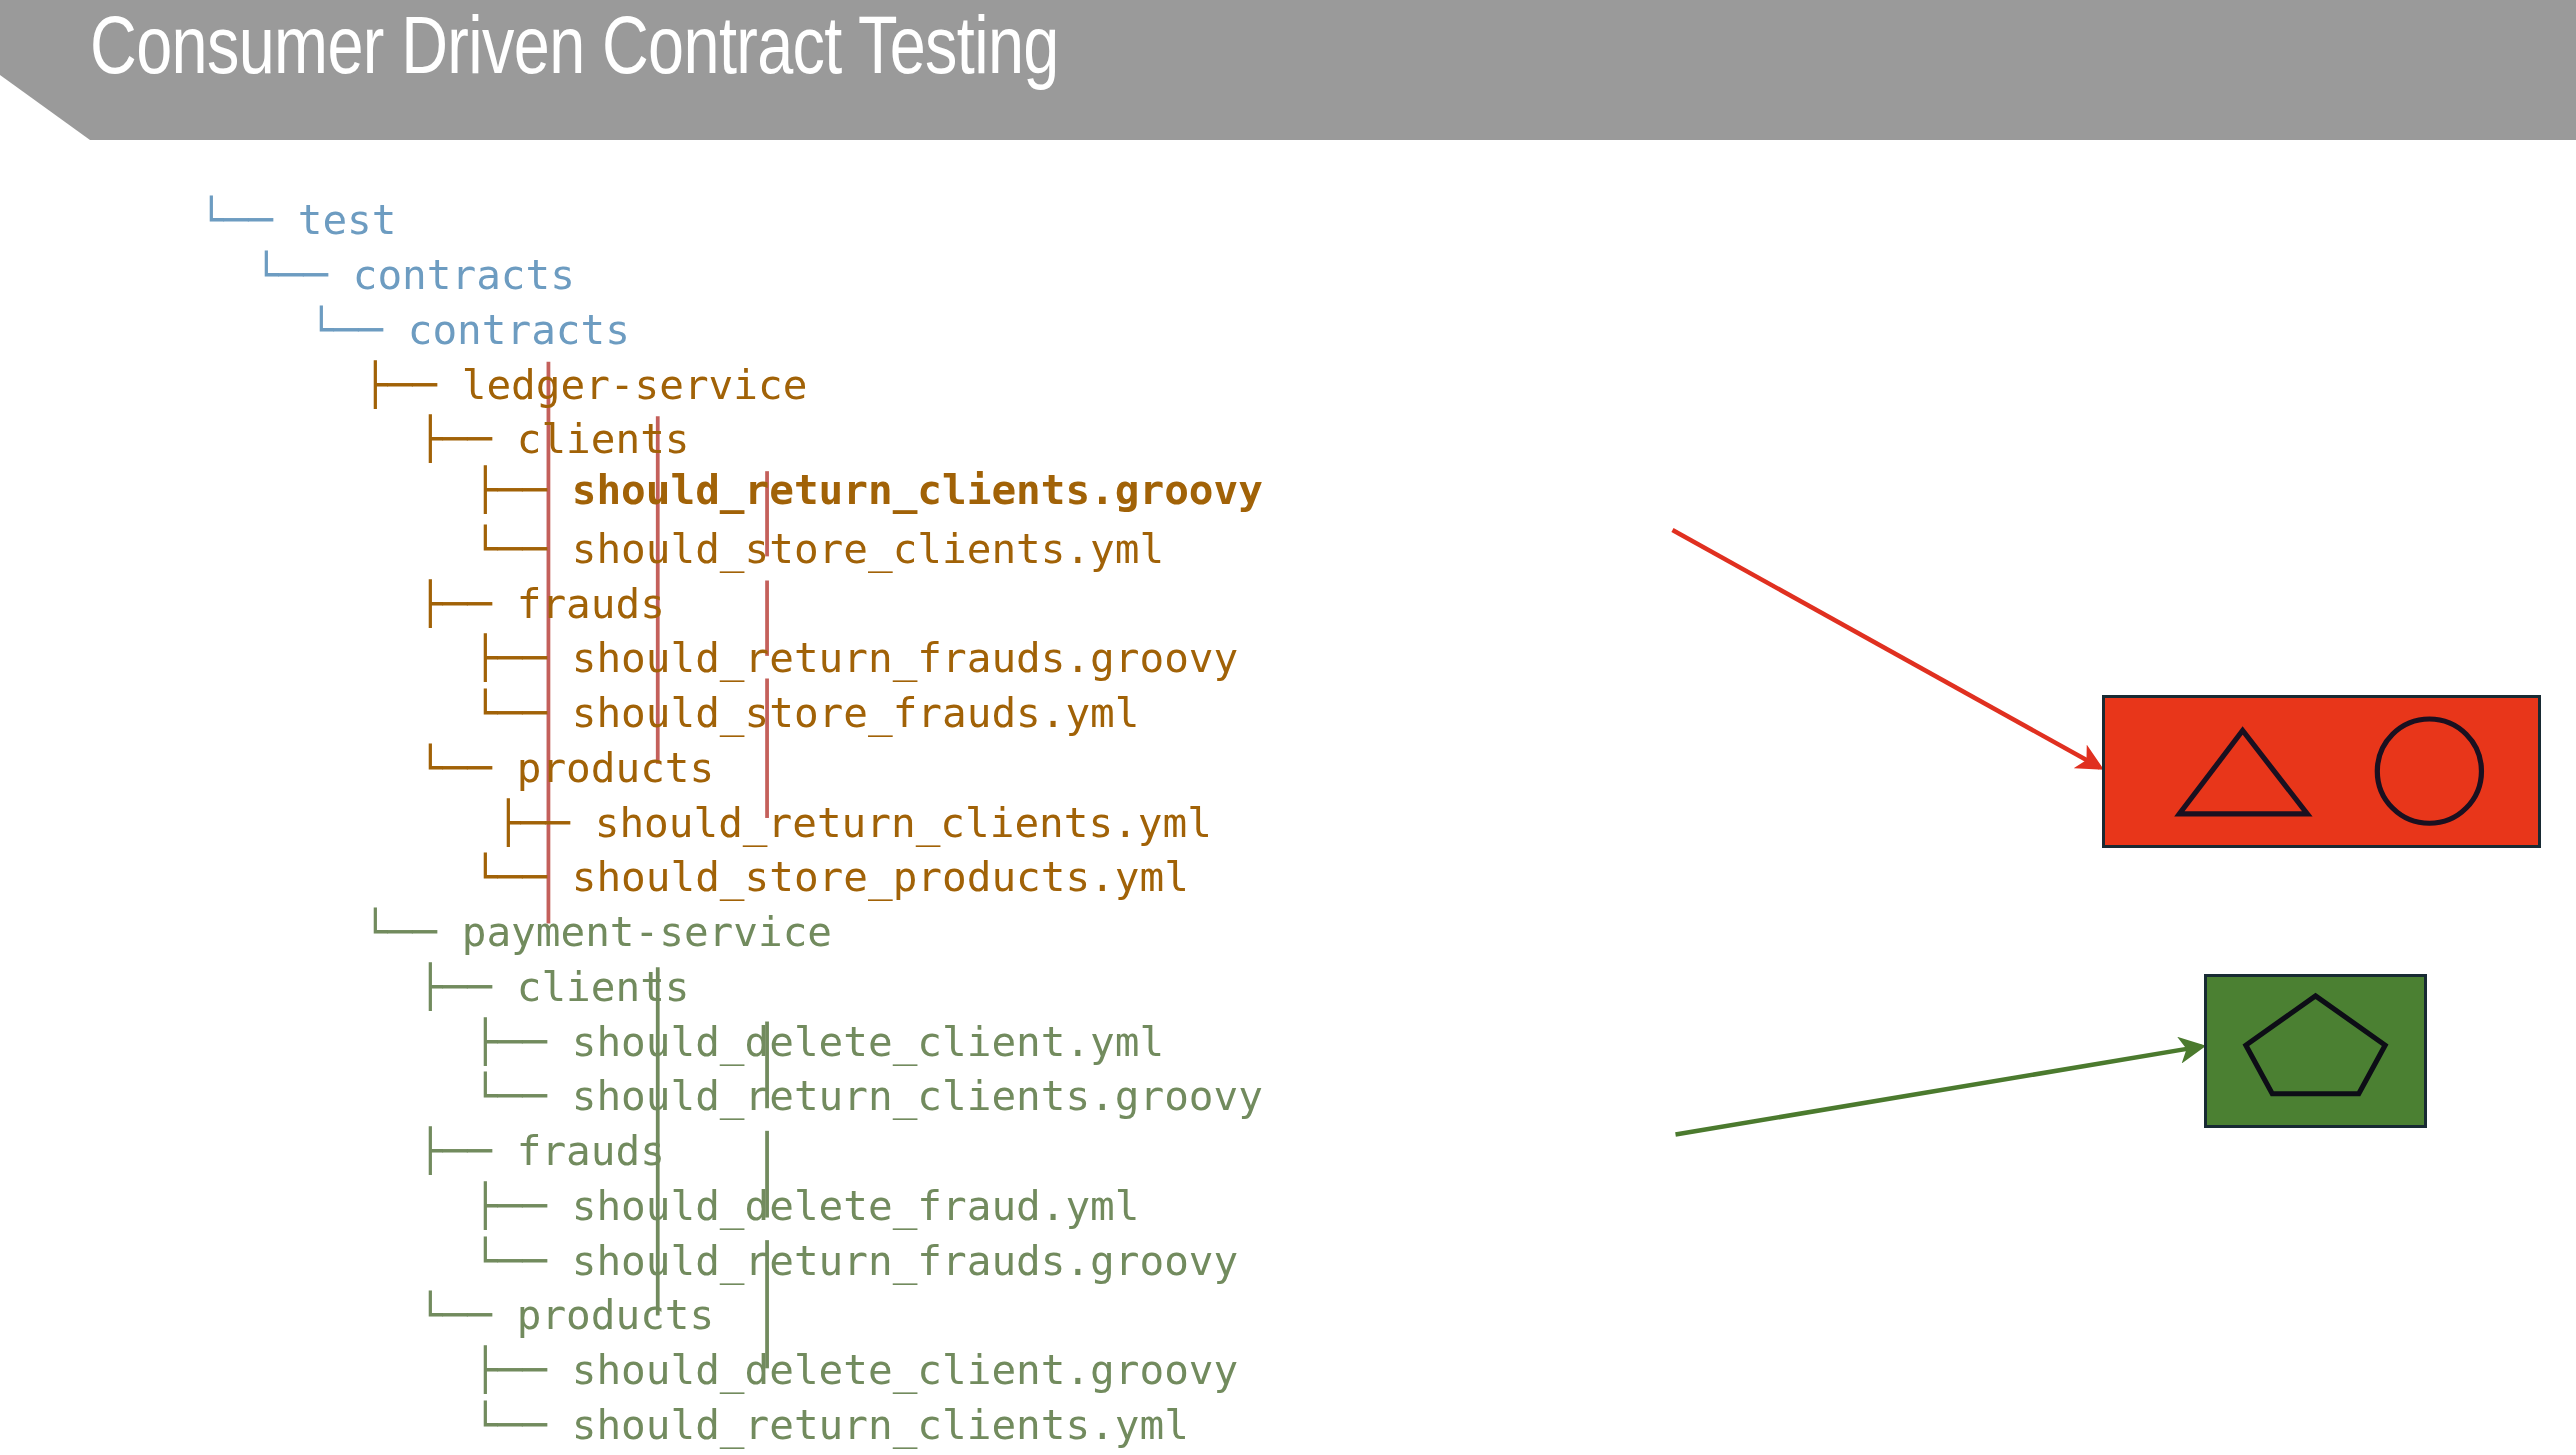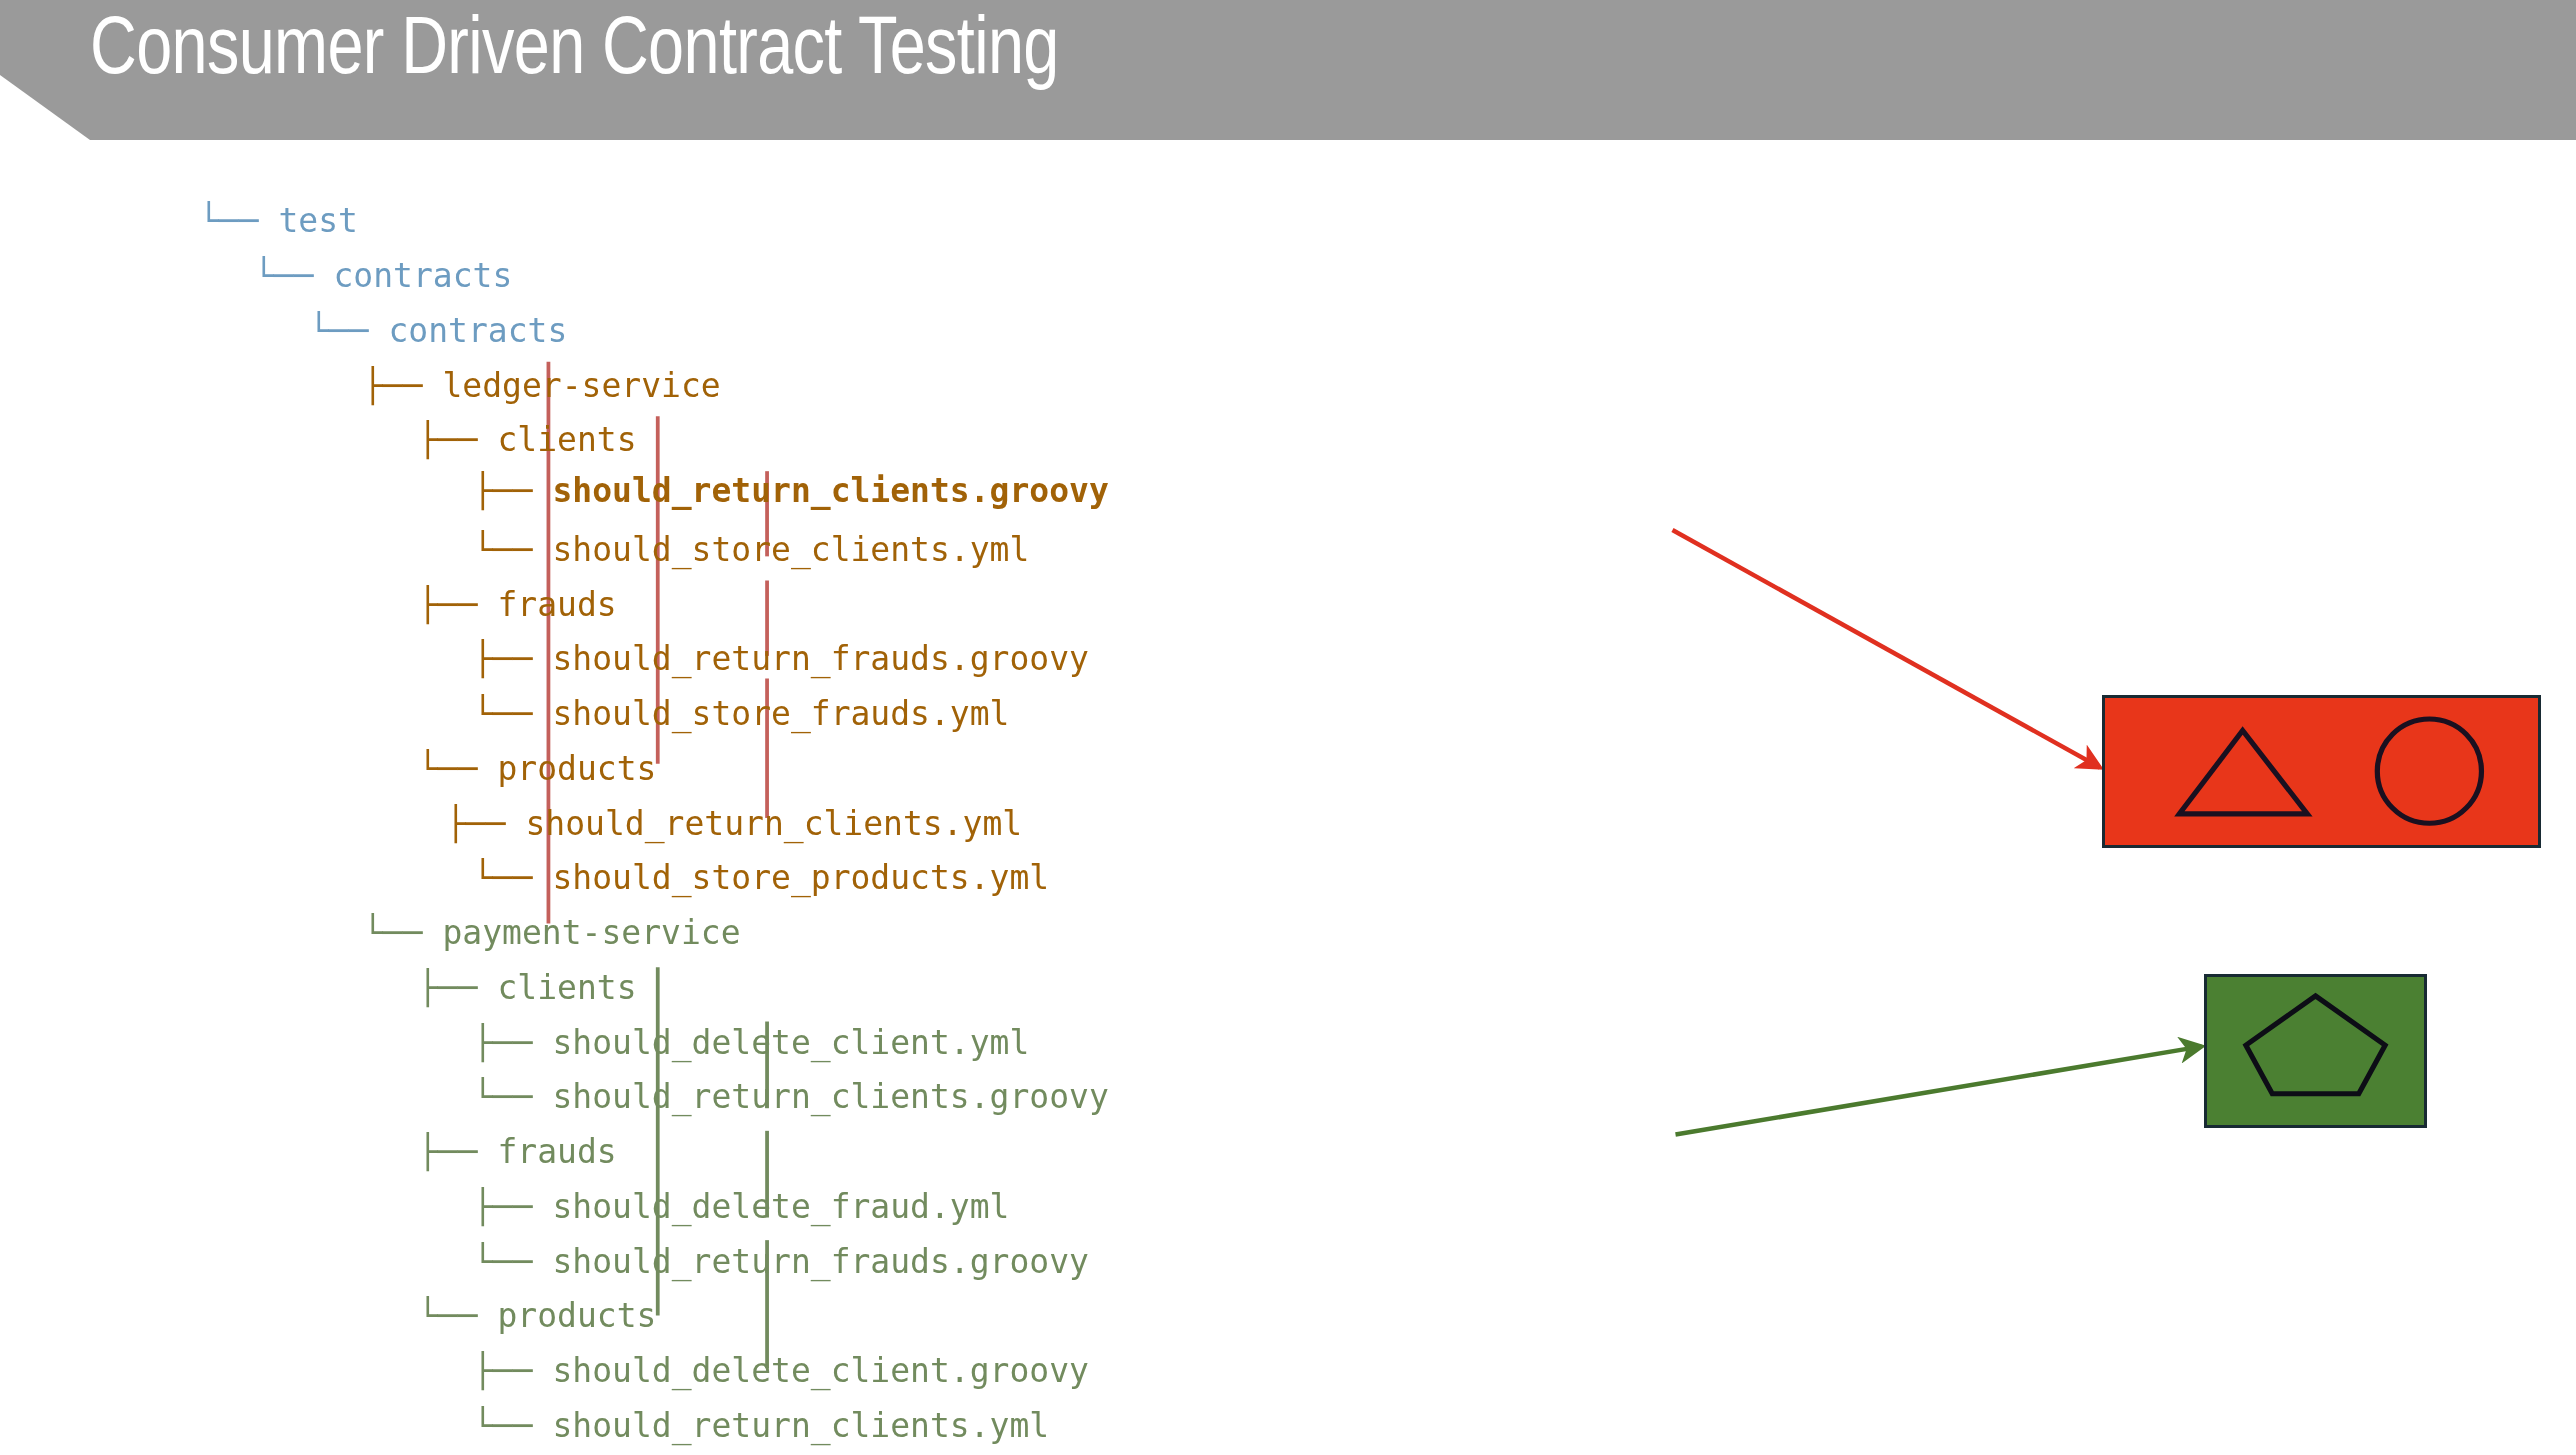--- a/index.html
+++ b/index.html
@@ -46,21 +46,21 @@
     position: absolute;
     left: 0;
     top: 0;
     width: 2576px;
     height: 1455px;
   }
   .tree-row {
     position: absolute;
     white-space: pre;
     font-family: "DejaVu Sans Mono", "Liberation Mono", monospace;
-    font-size: 33px;
+    font-size: 41px;
     line-height: 33px;
     letter-spacing: 0px;
   }
   .c-blue  { color: #6d9cc1; }
   .c-red   { color: #a16207; }
   .c-green { color: #728b5e; }
 
   
   .callout-box {
     position: absolute;
@@ -123,21 +123,21 @@
       <div class="tree-row c-blue" style="left: 254px; top: 259px;"><span>└── </span><span>contracts</span></div>
       <div class="tree-row c-blue" style="left: 309px; top: 314px; text-align: right;"><span>└── </span><span>contracts</span></div>
       <div class="tree-row c-red" style="left: 363px; top: 369px;"><span>├── </span><span>ledger-service</span></div>
       <div class="tree-row c-red" style="left: 418px; top: 423px;"><span>├── </span><span>clients</span></div>
       <div class="tree-row c-red" style="left: 473px; top: 474px; font-weight: bold;"><span>├── </span><span>should_return_clients.groovy</span></div>
       <div class="tree-row c-red" style="left: 473px; top: 533px;"><span>└── </span><span>should_store_clients.yml</span></div>
       <div class="tree-row c-red" style="left: 418px; top: 588px;"><span>├── </span><span>frauds</span></div>
       <div class="tree-row c-red" style="left: 473px; top: 642px;"><span>├── </span><span>should_return_frauds.groovy</span></div>
       <div class="tree-row c-red" style="left: 473px; top: 697px;"><span>└── </span><span>should_store_frauds.yml</span></div>
       <div class="tree-row c-red" style="left: 418px; top: 752px;"><span>└── </span><span>products</span></div>
-      <div class="tree-row c-red" style="left: 446px; top: 807px;"><span>├── </span><span>should_return_clients.yml</span></div>
+      <div class="tree-row c-red" style="left: 496px; top: 807px;"><span>├── </span><span>should_return_clients.yml</span></div>
       <div class="tree-row c-red" style="left: 473px; top: 861px;"><span>└── </span><span>should_store_products.yml</span></div>
       <div class="tree-row c-green" style="left: 363px; top: 916px;"><span>└── </span><span>payment-service</span></div>
       <div class="tree-row c-green" style="left: 418px; top: 971px;"><span>├── </span><span>clients</span></div>
       <div class="tree-row c-green" style="left: 473px; top: 1026px;"><span>├── </span><span>should_delete_client.yml</span></div>
       <div class="tree-row c-green" style="left: 473px; top: 1080px;"><span>└── </span><span>should_return_clients.groovy</span></div>
       <div class="tree-row c-green" style="left: 418px; top: 1135px;"><span>├── </span><span>frauds</span></div>
       <div class="tree-row c-green" style="left: 473px; top: 1190px;"><span>├── </span><span>should_delete_fraud.yml</span></div>
       <div class="tree-row c-green" style="left: 473px; top: 1245px;"><span>└── </span><span>should_return_frauds.groovy</span></div>
       <div class="tree-row c-green" style="left: 418px; top: 1299px;"><span>└── </span><span>products</span></div>
       <div class="tree-row c-green" style="left: 473px; top: 1354px;"><span>├── </span><span>should_delete_client.groovy</span></div>

